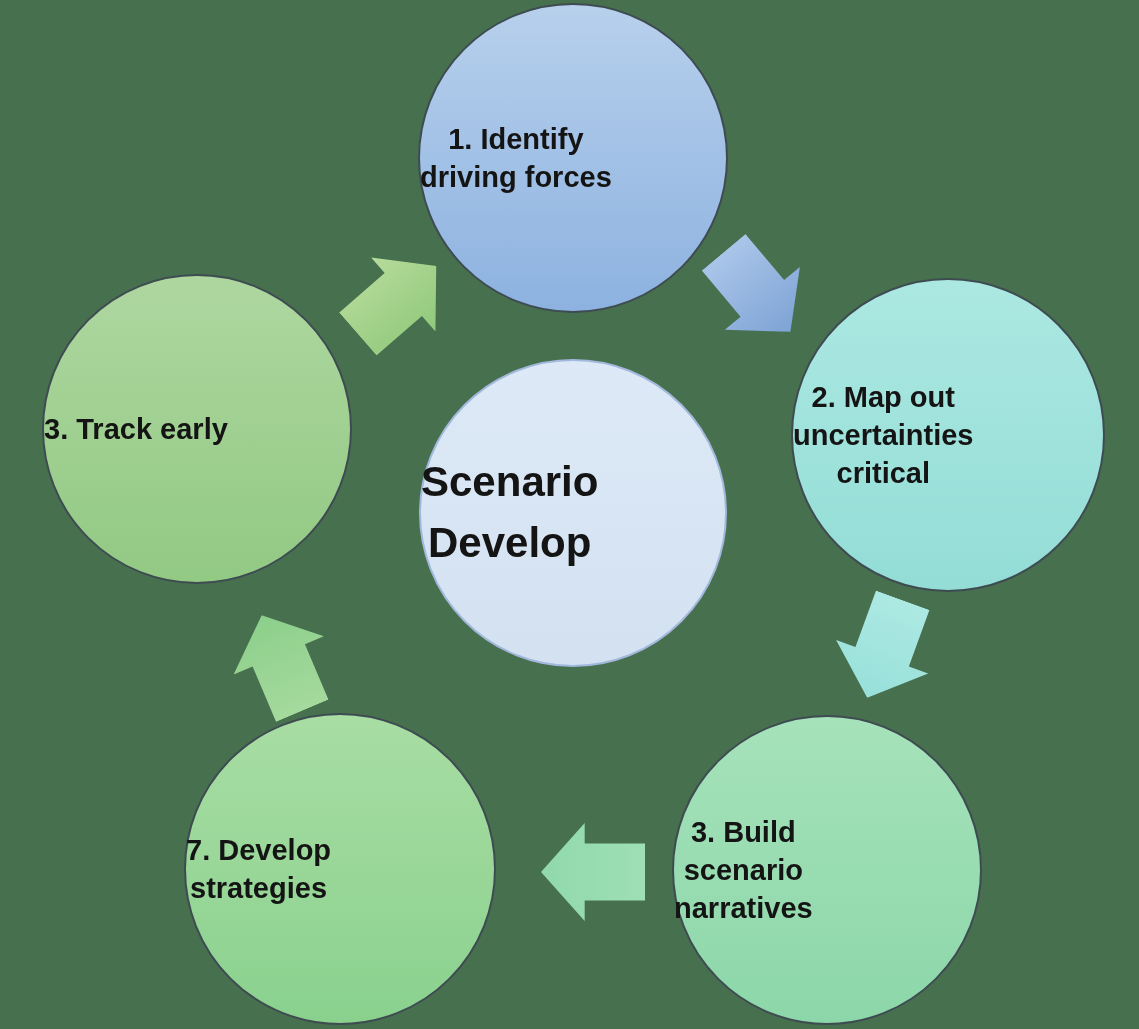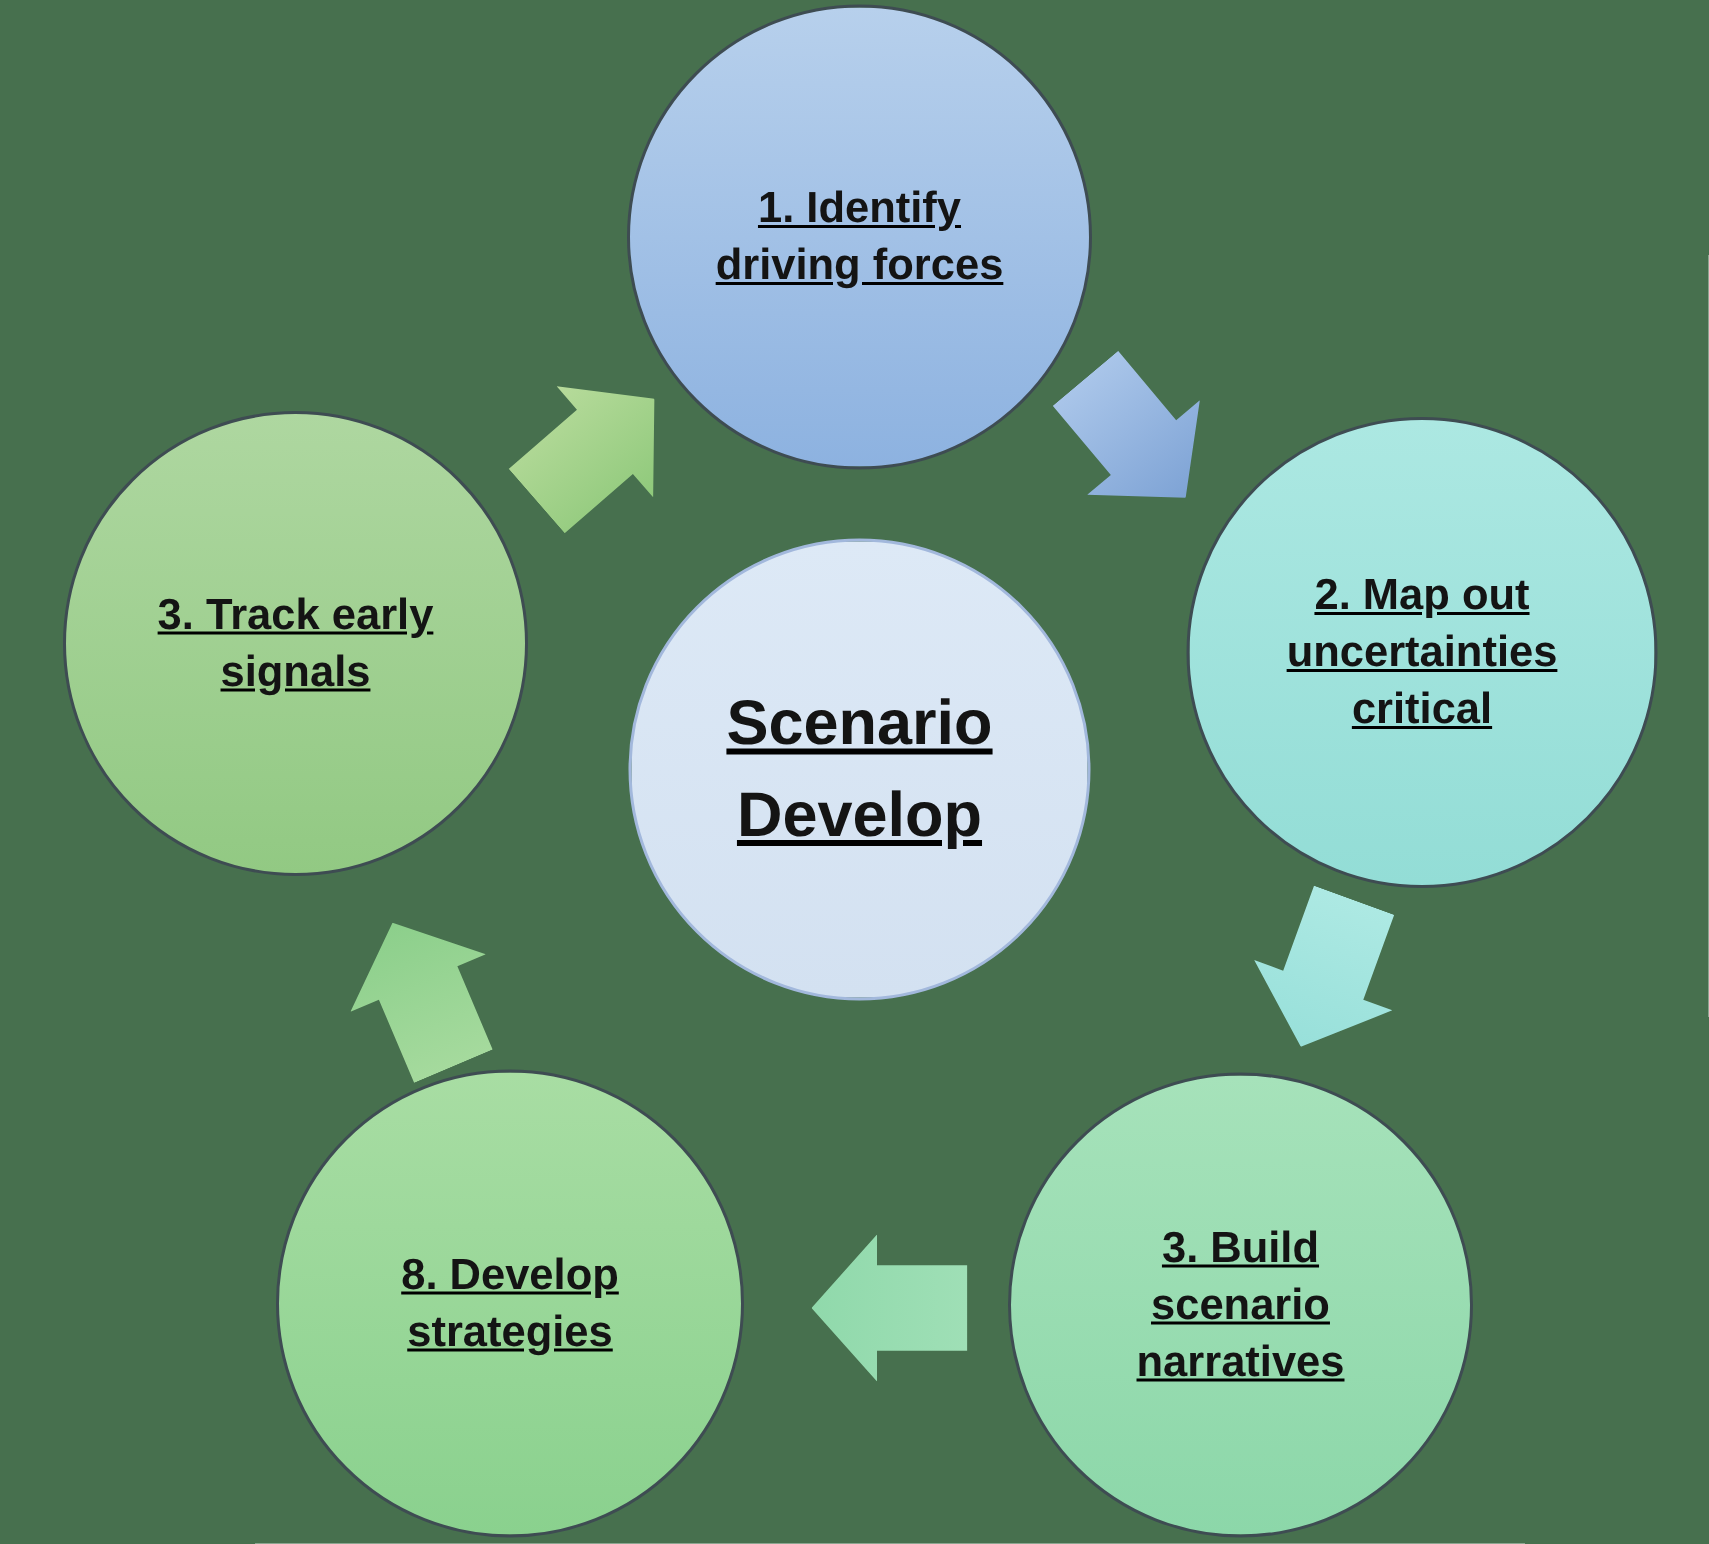--- a/index.html
+++ b/index.html
@@ -6,25 +6,24 @@
   body{
     font-family:"Liberation Sans", sans-serif;
     width:1139px;height:1029px;overflow:hidden;
   }
   .canvas{
     position:relative;width:1139px;height:1029px;
     background:#47704E;
   }
   .circle{
     position:absolute;border-radius:50%;
-    display:flex;align-items:center;justify-content:center;
+    display:flex;align-items:center;justify-content:flex-start;
     text-align:center;box-sizing:border-box;
     border:2px solid #3e4c52;
     z-index:2;
-    text-decoration:underline;
   }
   .step-label{
     font-weight:700;font-size:29px;line-height:1.32;color:#141414;
     max-width:270px;
   }
   .center-label{
     font-weight:700;font-size:42px;line-height:1.45;color:#141414;
     max-width:240px;
   }
   
@@ -74,29 +73,28 @@
   <div class="circle" id="c3" style="background-image: linear-gradient(rgb(166, 226, 186), rgb(140, 215, 169)); border-color: rgb(62, 76, 82);">
     <div class="step-label">
       <div>3. Build</div>
       <div>scenario</div>
       <div>narratives</div>
     </div>
   </div>
 
   <div class="circle" id="c4" style="background-image: linear-gradient(rgb(168, 221, 163), rgb(138, 209, 142)); border-color: rgb(62, 76, 82);">
     <div class="step-label">
-      <div>8. Develop</div>
+      <div>7. Develop</div>
       <div>strategies</div>
     </div>
   </div>
 
   <div class="circle" id="c5" style="background-image: linear-gradient(rgb(174, 215, 160), rgb(146, 201, 131)); border-color: rgb(62, 76, 82);">
     <div class="step-label">
       <div>3. Track early</div>
-      <div>signals</div>
     </div>
   </div>
 
   <div class="circle" id="ccenter" style="background-image: linear-gradient(rgb(221, 233, 246), rgb(211, 225, 241)); border-color: rgb(162, 184, 220);">
     <div class="center-label">
       <div>Scenario</div>
       <div>Develop</div>
     </div>
   </div>
 

